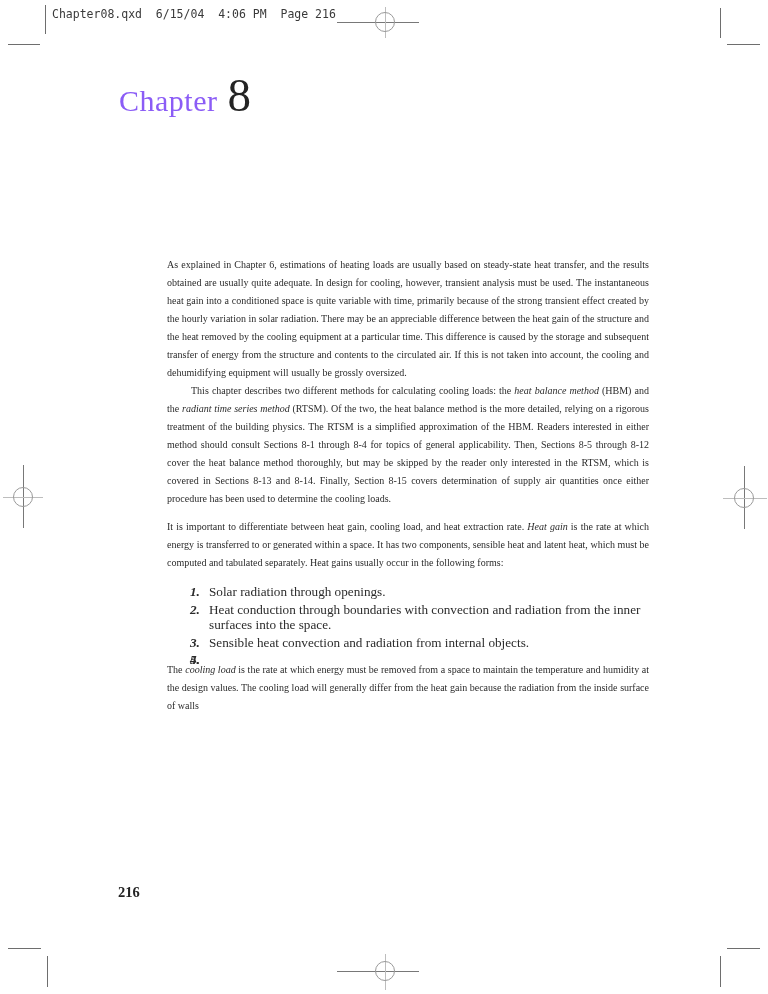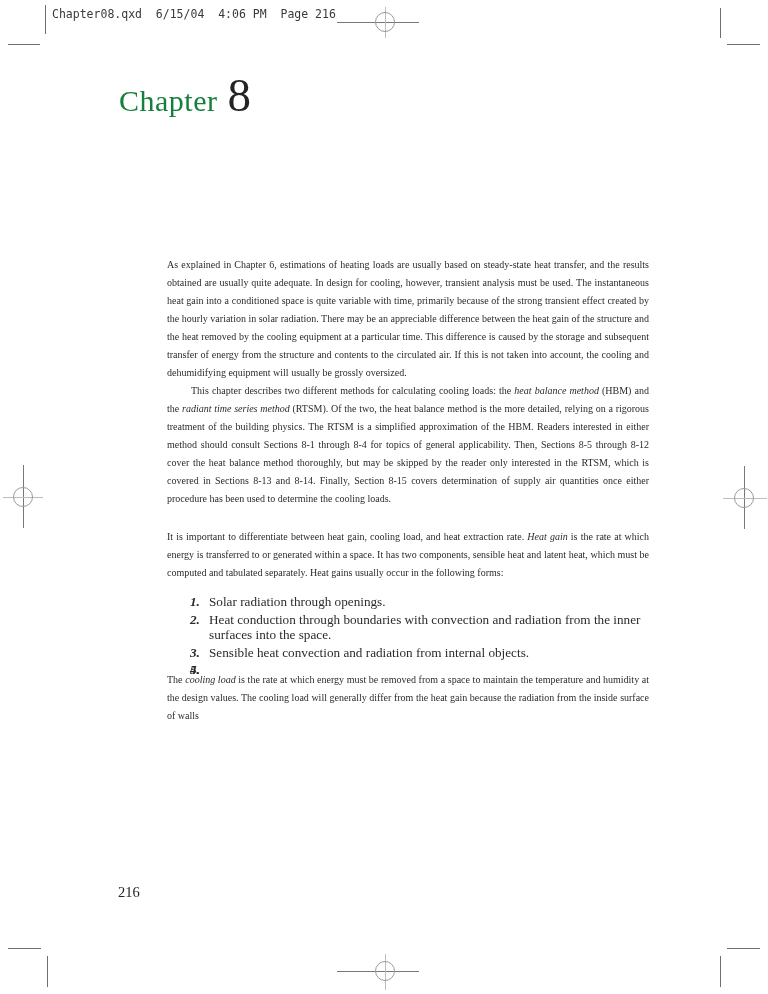--- a/index.html
+++ b/index.html
@@ -34,21 +34,21 @@
     position:absolute;width:20px;height:20px;
     border:1px solid #9a9a9a;border-radius:50%;
     background:transparent;box-sizing:border-box;
   }
 
   
   .chapter-head{
     position:absolute;left:119px;top:72px;
     display:flex;align-items:baseline;
   }
-  .chapter-label{font-size:30px;color:#15803d;letter-spacing:0.5px;}
+  .chapter-label{font-size:30px;color:#8b5cf6;letter-spacing:0.5px;}
   .chapter-number{font-size:47px;color:#242424;margin-left:10px;line-height:1;}
   .chapter-title{
     position:absolute;left:163px;top:163px;
     font-size:37px;color:#242424;letter-spacing:0.5px;
   }
 
   
   .flow{position:absolute;left:0;top:256px;width:768px;}
   .para{
     margin:0 0 0 167px;width:482px;
@@ -56,37 +56,37 @@
     text-align:justify;
   }
   .para.indent{text-indent:24px;}
 
   .section-head{
     display:flex;margin:26px 0 0 118px;
     font-weight:bold;color:#242424;
     font-size:15px;letter-spacing:0.2px;line-height:17px;
   }
   .sec-num{width:37px;flex:0 0 37px;}
-  .sec-para{margin-top:20px;}
+  .sec-para{margin-top:10px;}
 
   .hg-list{margin:12px 0 0 190px;width:459px;}
   .list-item{
     position:relative;padding-left:19px;
     font-size:13.2px;line-height:15.2px;
     margin-bottom:2.5px;text-align:left;
   }
   .li-num{
     position:absolute;left:0;top:0;
     font-weight:bold;font-style:italic;
   }
   .closing-para{margin-top:11px;}
 
   .page-number{
     position:absolute;left:118px;top:884px;
-    font-size:14.5px;font-weight:normal;color:#242424;
+    font-size:14.5px;font-weight:bold;color:#242424;
   }
 </style>
 </head>
 <body>
 
 <div class="sheet">
 
   <div class="slug">Chapter08.qxd  6/15/04  4:06 PM  Page 216</div>
 
   <div class="trim v" style="left:45px;top:5px;height:29px;"></div>

